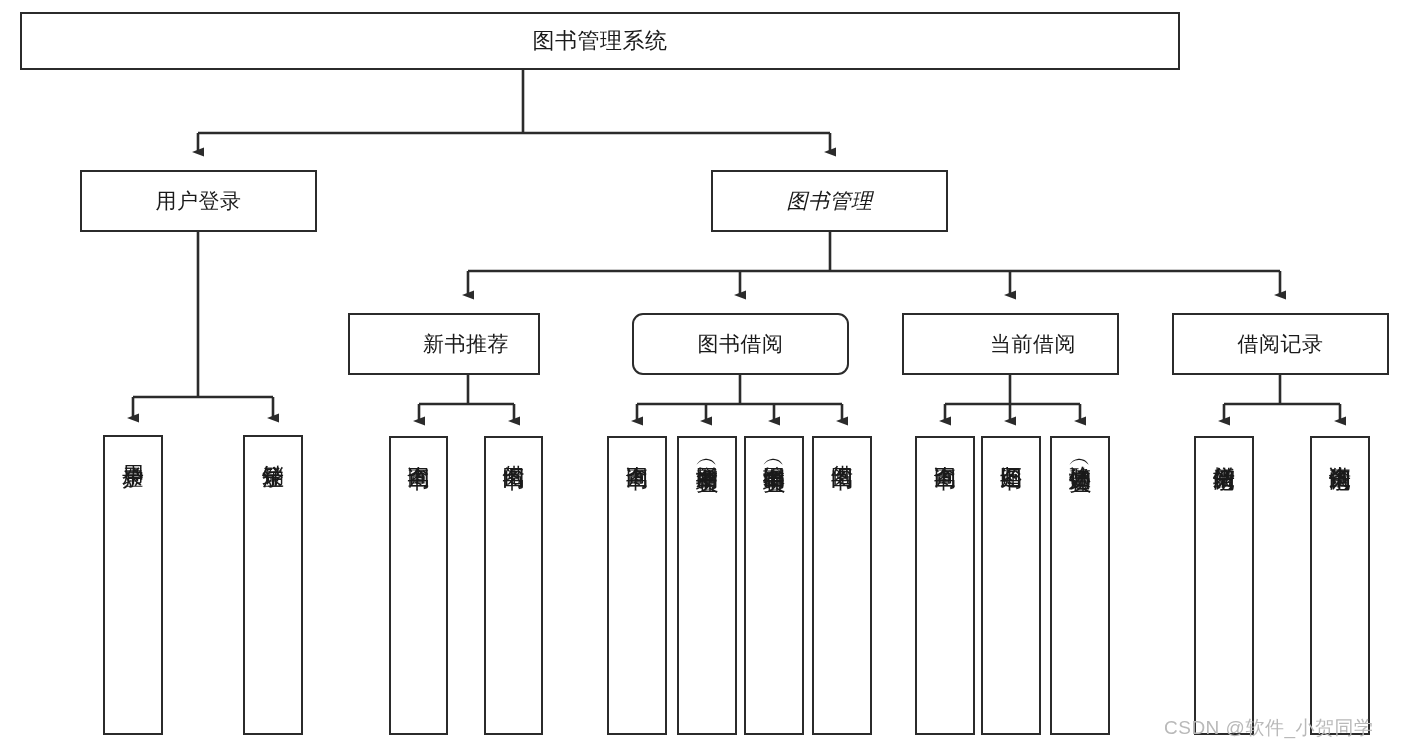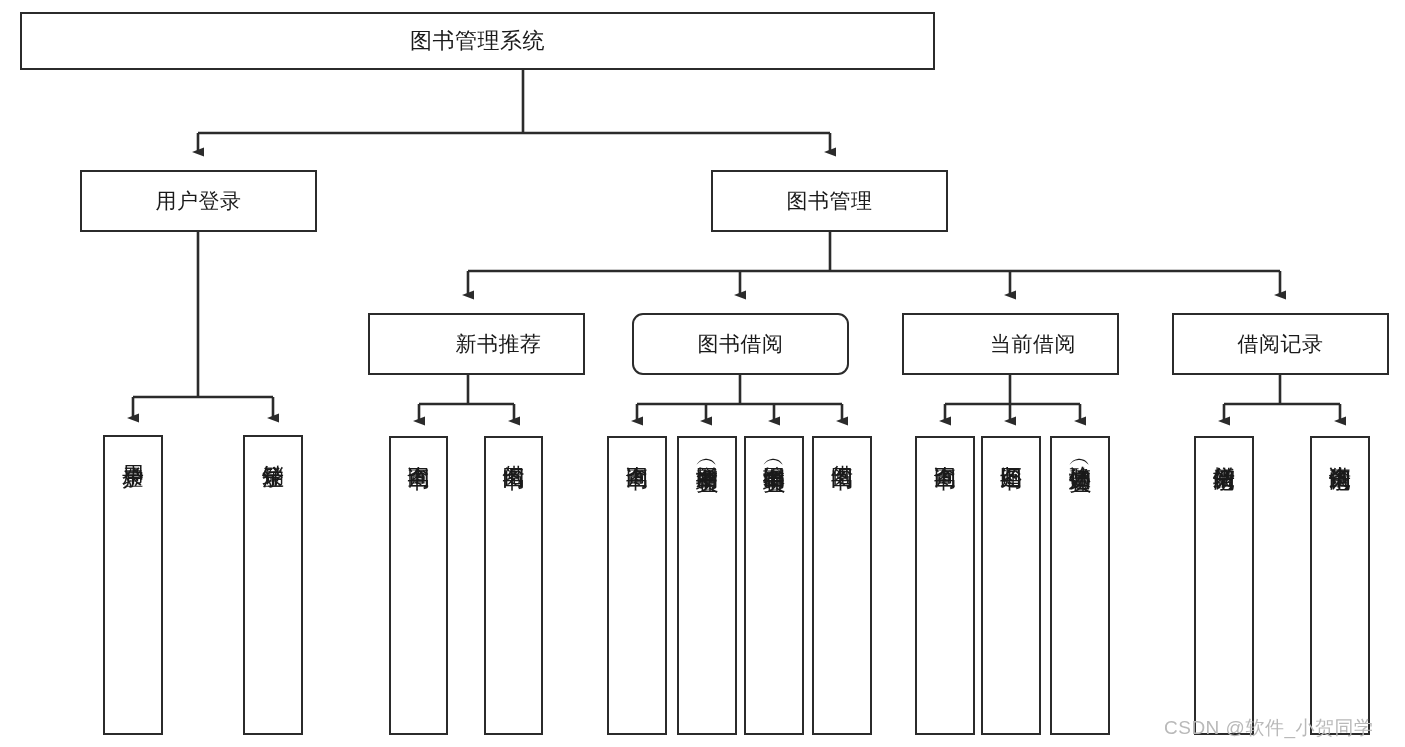--- a/index.html
+++ b/index.html
@@ -121,32 +121,32 @@
       <path d="M1010,404 L1010,421" marker-end="url(#arrow)"></path>
       <path d="M1080,404 L1080,421" marker-end="url(#arrow)"></path>
 
       <path d="M1280,375 L1280,404"></path>
       <path d="M1224,404 L1340,404"></path>
       <path d="M1224,404 L1224,421" marker-end="url(#arrow)"></path>
       <path d="M1340,404 L1340,421" marker-end="url(#arrow)"></path>
     </g>
   </svg>
 
-  <div class="node h root" style="left:20px; top:12px; width:915px; height:58px;">
+  <div class="node h root" style="left:20px; top:12px; width:1160px; height:58px;">
     <span class="node-label">图书管理系统</span>
   </div>
 
   <div class="node h" style="left:80px; top:170px; width:237px; height:62px;">
     <span class="node-label">用户登录</span>
   </div>
-  <div class="node h" style="left:711px; top:170px; width:237px; height:62px;">
+  <div class="node h" style="left:711px; top:170px; width:237px; height:62px;font-style:italic;">
     <span class="node-label">图书管理</span>
   </div>
 
-  <div class="node h" style="left:368px; top:313px; width:217px; height:62px;padding-left:44px;">
+  <div class="node h" style="left:348px; top:313px; width:192px; height:62px;padding-left:44px;">
     <span class="node-label">新书推荐</span>
   </div>
   <div class="node h" style="left:632px; top:313px; width:217px; height:62px;border-radius:11px;">
     <span class="node-label">图书借阅</span>
   </div>
   <div class="node h" style="left:902px; top:313px; width:217px; height:62px;padding-left:45px;">
     <span class="node-label">当前借阅</span>
   </div>
   <div class="node h" style="left:1172px; top:313px; width:217px; height:62px;">
     <span class="node-label">借阅记录</span>

